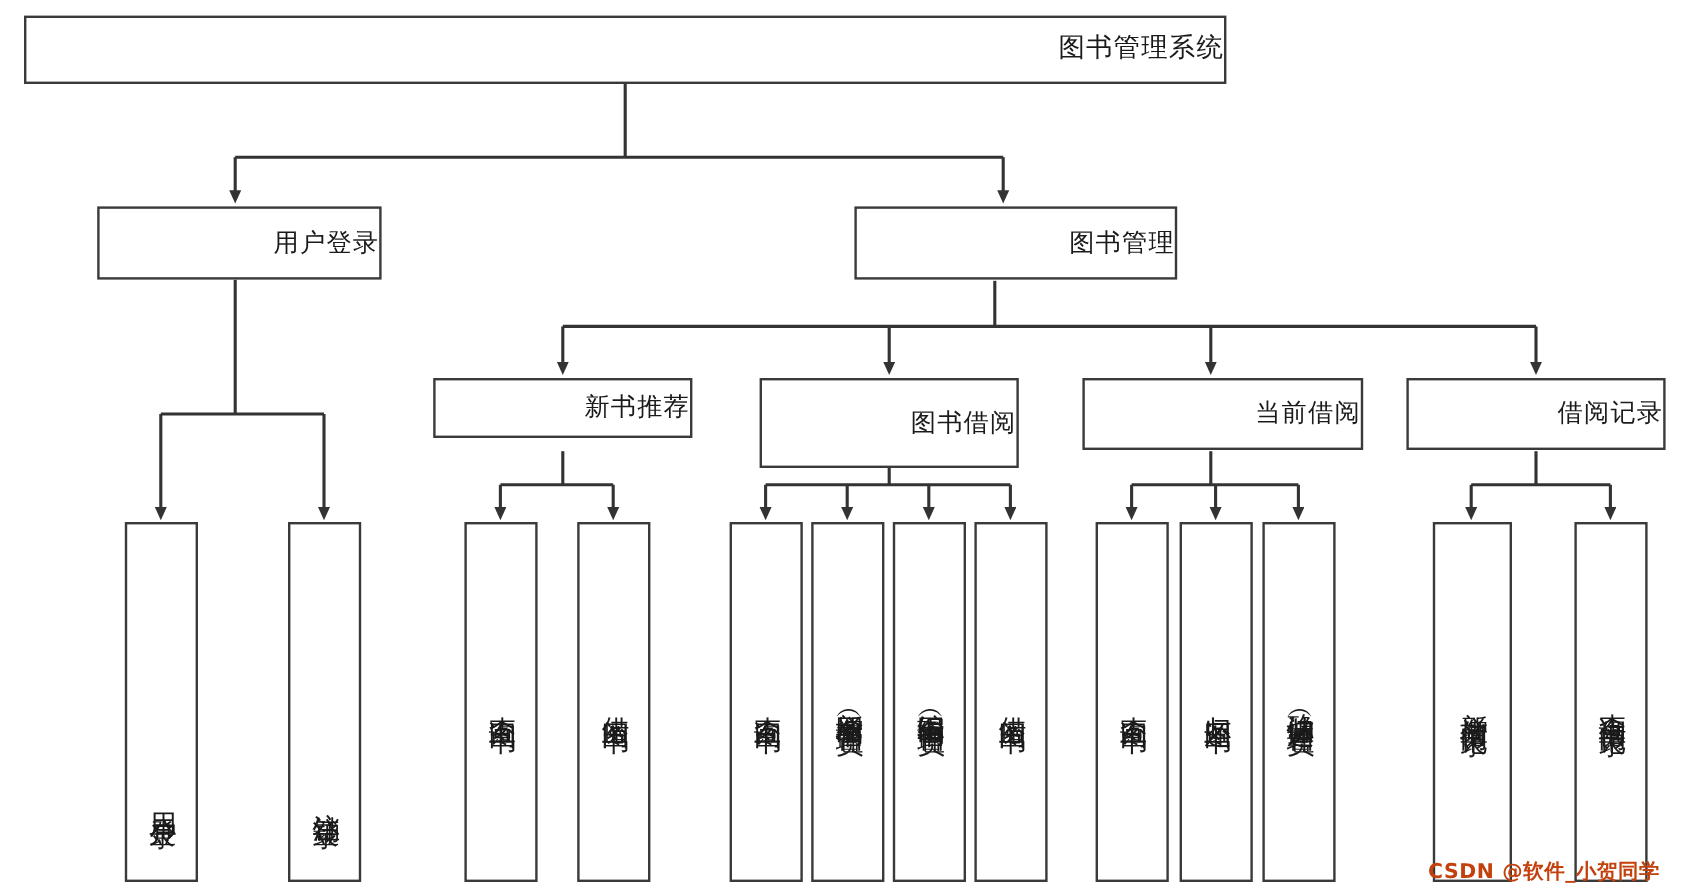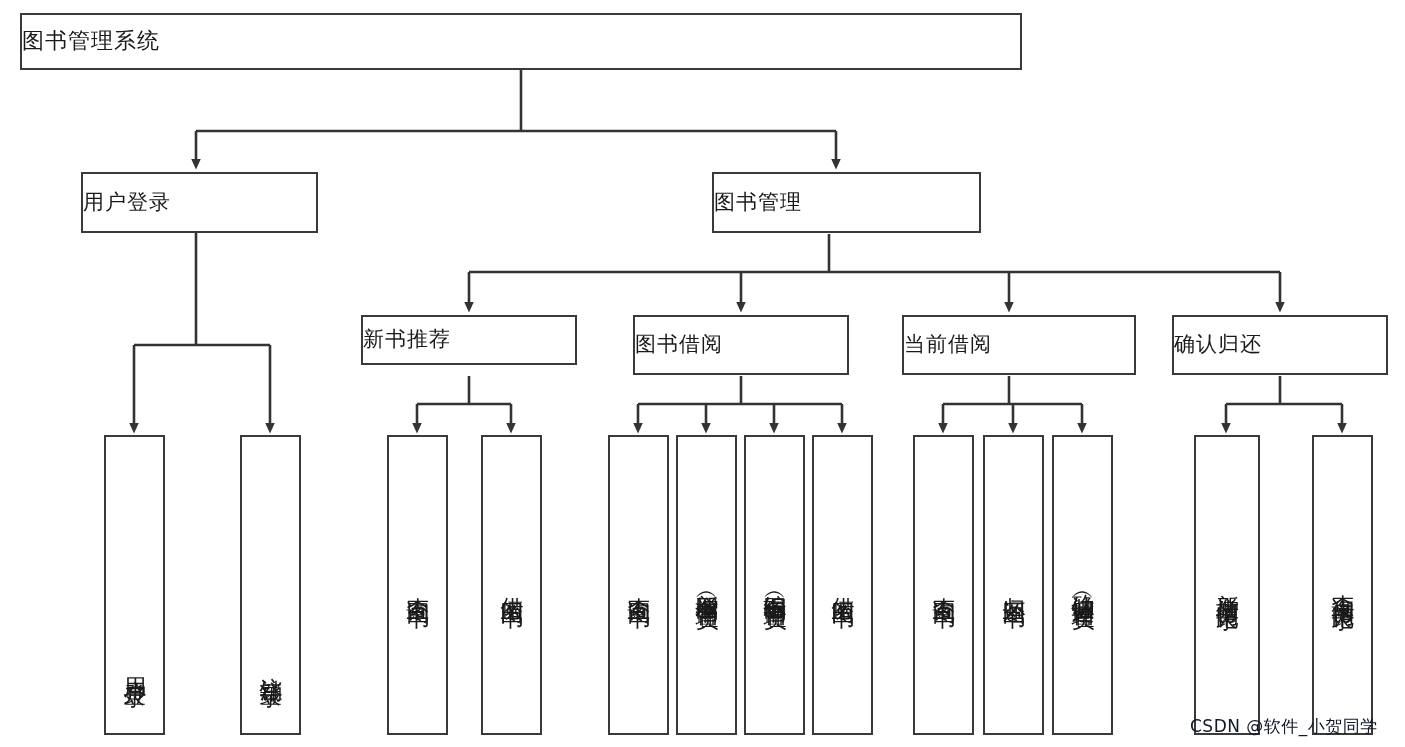--- a/index.html
+++ b/index.html
@@ -28,21 +28,21 @@
     height: 747px;
     pointer-events: none;
   }
   .node {
     position: absolute;
     box-sizing: border-box;
     background: #ffffff;
     border: 2px solid #3a3a3a;
     display: flex;
     align-items: center;
-    justify-content: flex-start;
+    justify-content: flex-end;
     color: #1a1a1a;
   }
   
   .node.horiz .label {
     font-size: 21px;
     line-height: 1.2;
     letter-spacing: 1px;
     white-space: nowrap;
   }
   .node.root .label {
@@ -68,23 +68,24 @@
     letter-spacing: 2px;
   }
   
   .node.vert.low {
     align-items: flex-end;
     padding-bottom: 62px;
   }
   .watermark {
     position: absolute;
     font-size: 17px;
-    color: #0f172a;
+    color: #c2410c;
     white-space: nowrap;
     letter-spacing: 0.5px;
+    font-weight: bold;
   }
 </style>
 </head>
 <body>
 
 <div id="canvas">
 
   <svg id="wires" viewBox="0 0 1405 747" width="1405" height="747">
     <defs>
       <marker id="arrow" markerWidth="12" markerHeight="12" refX="1.5" refY="5" orient="auto" markerUnits="userSpaceOnUse">
@@ -146,30 +147,30 @@
   </div>
 
   <div class="node horiz" style="left:712px; top:172px; width:269px; height:61px;">
     <span class="label">图书管理</span>
   </div>
 
   <div class="node horiz" style="left:361px; top:315px; width:216px; height:50px;">
     <span class="label">新书推荐</span>
   </div>
 
-  <div class="node horiz" style="left:633px; top:315px; width:216px; height:60px;">
+  <div class="node horiz" style="left:633px; top:315px; width:216px; height:75px;">
     <span class="label">图书借阅</span>
   </div>
 
   <div class="node horiz" style="left:902px; top:315px; width:234px; height:60px;">
     <span class="label">当前借阅</span>
   </div>
 
   <div class="node horiz" style="left:1172px; top:315px; width:216px; height:60px;">
-    <span class="label">确认归还</span>
+    <span class="label">借阅记录</span>
   </div>
 
   <div class="node vert low" style="left:104px; top:435px; width:61px; height:300px;">
     <span class="label">用户登录</span>
   </div>
 
   <div class="node vert low" style="left:240px; top:435px; width:61px; height:300px;">
     <span class="label">注销登录</span>
   </div>
 

